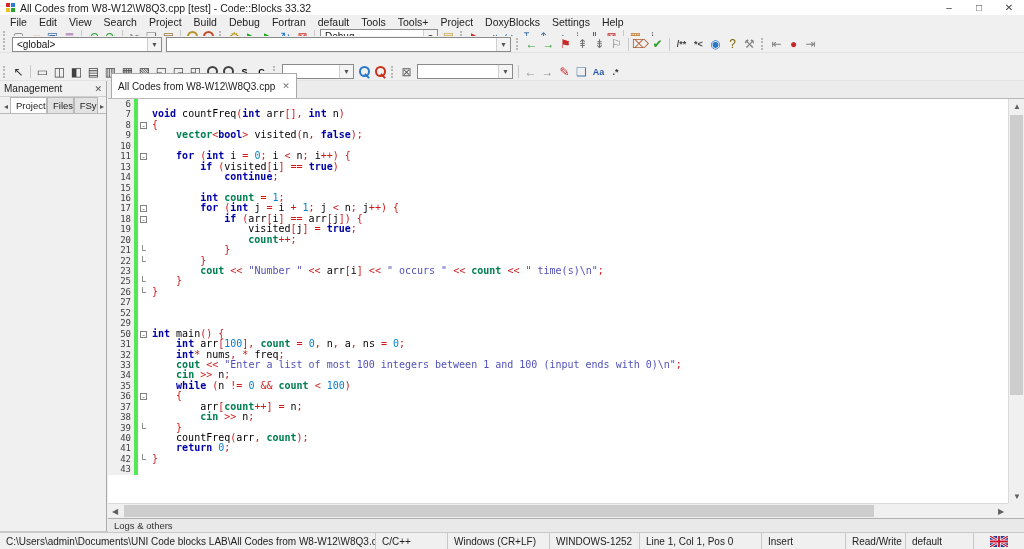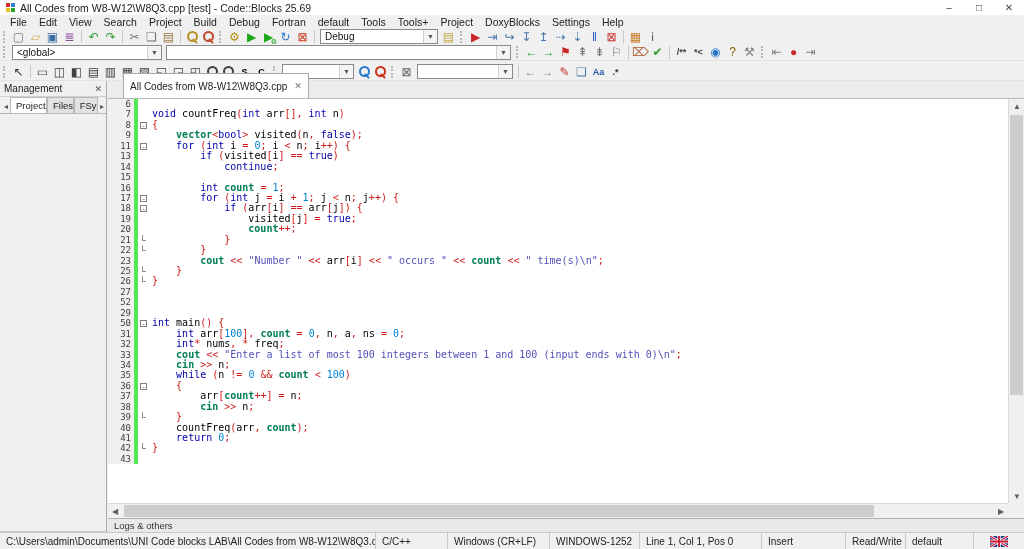--- a/index.html
+++ b/index.html
@@ -10,21 +10,21 @@
   #app-icon { width:9px; height:9px; margin:0 5px 0 6px; display:grid; grid-template-columns:1fr 1fr; grid-template-rows:1fr 1fr; gap:1px; }
   #app-icon i { display:block; }
   #title-text { font-size:10.5px; color:#222; }
   #win-btns { margin-left:auto; display:flex; height:15px; }
   .win-btn { width:30px; height:15px; font-size:10px; color:#444; display:flex; align-items:center; justify-content:center; }
   #menubar { left:0; top:15px; width:1024px; height:13px; background:#F0F0F0; display:flex; align-items:center; padding-left:4px; }
   #menubar li { list-style:none; font-size:10.5px; color:#222; padding:0 6px; }
   
   .tbrow { left:0; width:1024px; background:#F0F0F0; display:flex; align-items:center; border-bottom:1px solid #E3E3E3; }
   #tb1 { top:28px; height:18px; }
-  #tb2 { top:44px; height:17px; }
+  #tb2 { top:36px; height:17px; }
   #tb3 { top:63px; height:18px; }
   .grip { width:3px; height:12px; border-left:2px dotted #B8B8B8; margin:0 4px 0 3px; }
   .tb-sep { width:1px; height:13px; background:#C8C8C8; margin:0 3px; }
   .tb-btn { width:17px; height:16px; display:flex; align-items:center; justify-content:center; font-size:12px; line-height:16px; position:relative; }
   .tb-btn .g2 { position:absolute; right:0; bottom:0; font-size:7px; line-height:7px; }
   .tb-txt { font-size:9px; font-weight:bold; }
   .combo { height:15px; background:#fff; border:1px solid #8a8a8a; display:flex; align-items:center; margin:0 2px; }
   .combo .cv { flex:1; font-size:10px; color:#111; padding-left:4px; white-space:nowrap; overflow:hidden; }
   .combo .ca { width:14px; height:100%; display:flex; align-items:center; justify-content:center; font-size:7px; color:#555; border-left:1px solid #D0D0D0; background:#F4F4F4; }
   .mag { width:16px; height:16px; position:relative; display:inline-block; }
@@ -40,32 +40,32 @@
   .mtab-arrow { font-size:8px; color:#555; padding:0 2px 2px 2px; }
   #mgmt-tree { background:#FFFFFF; height:399px; padding:3px 0 0 3px; border-top:1px solid #fff; }
   .trow { display:flex; align-items:center; height:13px; font-size:10px; color:#111; white-space:nowrap; }
   .ws-icon { width:10px; height:10px; border-radius:50%; background:radial-gradient(circle at 35% 30%, #9ec9f0, #2f6fb4); margin:0 4px 0 2px; border:1px solid #1d4f86; }
   .expander { width:9px; height:9px; border:1px solid #888; background:#fff; font-size:8px; line-height:7px; text-align:center; color:#333; margin:0 2px 0 6px; }
   .prj-icon { width:10px; height:10px; display:grid; grid-template-columns:1fr 1fr; grid-template-rows:1fr 1fr; gap:1px; margin-right:3px; }
   .prj-icon i { display:block; }
   .bold { font-weight:bold; }
   
   #tabbar { left:108px; top:81px; width:916px; height:18px; background:#ECECEC; border-bottom:1px solid #B8B8B8; display:flex; align-items:flex-end; }
-  #etab { background:#FFFFFF; border:1px solid #A8A8A8; border-bottom:none; height:17px; display:flex; align-items:center; padding:12px 6px; margin-left:15px; font-size:10px; color:#222; }
+  #etab { background:#FFFFFF; border:1px solid #A8A8A8; border-bottom:none; height:17px; display:flex; align-items:center; padding:12px 6px; margin-left:3px; font-size:10px; color:#222; }
   #etab .tx { margin-left:7px; color:#777; font-size:9px; }
   #codearea { left:108px; top:99px; width:900px; height:404px; background:#FFFFFF; overflow:hidden; }
   #gutterbg { left:108px; top:99px; width:26px; height:404px; background:#F0F0F0; border-right:1px solid #E0E0E0; }
   .cl { display:flex; height:10.45px; align-items:stretch; }
   .ln { width:26px; text-align:right; padding-right:3px; font-family:"DejaVu Sans Mono", monospace; font-size:9px; color:#404040; background:#F0F0F0; line-height:10.45px; }
   .gbar { width:4px; background:#54E854; }
   .fold { width:11px; position:relative; background:#fff; }
   .fbox { position:absolute; left:2px; top:2px; width:7px; height:7px; border:1px solid #808080; background:#fff; font-size:8px; line-height:5px; text-align:center; color:#555; }
   .fend { position:absolute; left:4px; top:0px; width:4px; height:6px; border-left:1px solid #909090; border-bottom:1px solid #909090; }
   .code { font-family:"DejaVu Sans Mono", monospace; font-size:10px; line-height:10.45px; white-space:pre; padding-left:3px; }
-  .c-kw { color:#0000A8; font-weight:normal; }
+  .c-kw { color:#0000A8; font-weight:bold; }
   .c-lb { color:#008050; font-weight:bold; }
   .c-nm { color:#0080D0; }
   .c-st { color:#5050B8; }
   .c-op { color:#CE1A1A; }
   .c-pl { color:#000000; }
   
   .sb { background:#F0F0F0; }
   #vsb { left:1008px; top:99px; width:16px; height:404px; border-left:1px solid #DADADA; }
   #vsb .arrow { width:16px; height:14px; font-size:8px; color:#606060; display:flex; align-items:center; justify-content:center; }
   #vsb-thumb { position:absolute; left:1px; top:16px; width:13px; height:280px; background:#CDCDCD; }
@@ -82,21 +82,21 @@
 </head>
 <body>
 
 <div class="abs" id="titlebar">
   <span id="app-icon">
       <i style="background: rgb(212, 42, 42);"></i>
       <i style="background: rgb(42, 126, 212);"></i>
       <i style="background: rgb(232, 197, 30);"></i>
       <i style="background: rgb(42, 165, 42);"></i>
     </span>
-  <span id="title-text">All Codes from W8-W12\W8Q3.cpp [test] - Code::Blocks 25.69</span>
+  <span id="title-text">All Codes from W8-W12\W8Q3.cpp [test] - Code::Blocks 33.32</span>
   <span id="win-btns">
     <span class="win-btn">–</span>
     <span class="win-btn">□</span>
     <span class="win-btn">✕</span>
   </span>
 </div>
 
 <ul class="abs" id="menubar">
     <li>File</li>
     <li>Edit</li>
@@ -269,20 +269,26 @@
       <span class="fold">
         <span class="fbox">-</span>
       </span>
       <span class="code"><span class="c-op">{</span></span>
     </div>
     <div class="cl">
       <span class="ln">9</span>
       <span class="gbar"></span>
       <span class="fold"></span>
       <span class="code"><span class="c-pl">    </span><span class="c-lb">vector</span><span class="c-op">&lt;</span><span class="c-kw">bool</span><span class="c-op">&gt;</span><span class="c-pl"> visited</span><span class="c-op">(</span><span class="c-pl">n</span><span class="c-op">,</span><span class="c-pl"> </span><span class="c-kw">false</span><span class="c-op">);</span></span>
+    </div>
+    <div class="cl">
+      <span class="ln">10</span>
+      <span class="gbar"></span>
+      <span class="fold"></span>
+      <span class="code"></span>
     </div>
     <div class="cl">
       <span class="ln">11</span>
       <span class="gbar"></span>
       <span class="fold">
         <span class="fbox">-</span>
       </span>
       <span class="code"><span class="c-pl">    </span><span class="c-kw">for</span><span class="c-pl"> </span><span class="c-op">(</span><span class="c-kw">int</span><span class="c-pl"> i </span><span class="c-op">=</span><span class="c-pl"> </span><span class="c-nm">0</span><span class="c-op">;</span><span class="c-pl"> i </span><span class="c-op">&lt;</span><span class="c-pl"> n</span><span class="c-op">;</span><span class="c-pl"> i</span><span class="c-op">++)</span><span class="c-pl"> </span><span class="c-op">{</span></span>
     </div>
     <div class="cl">

